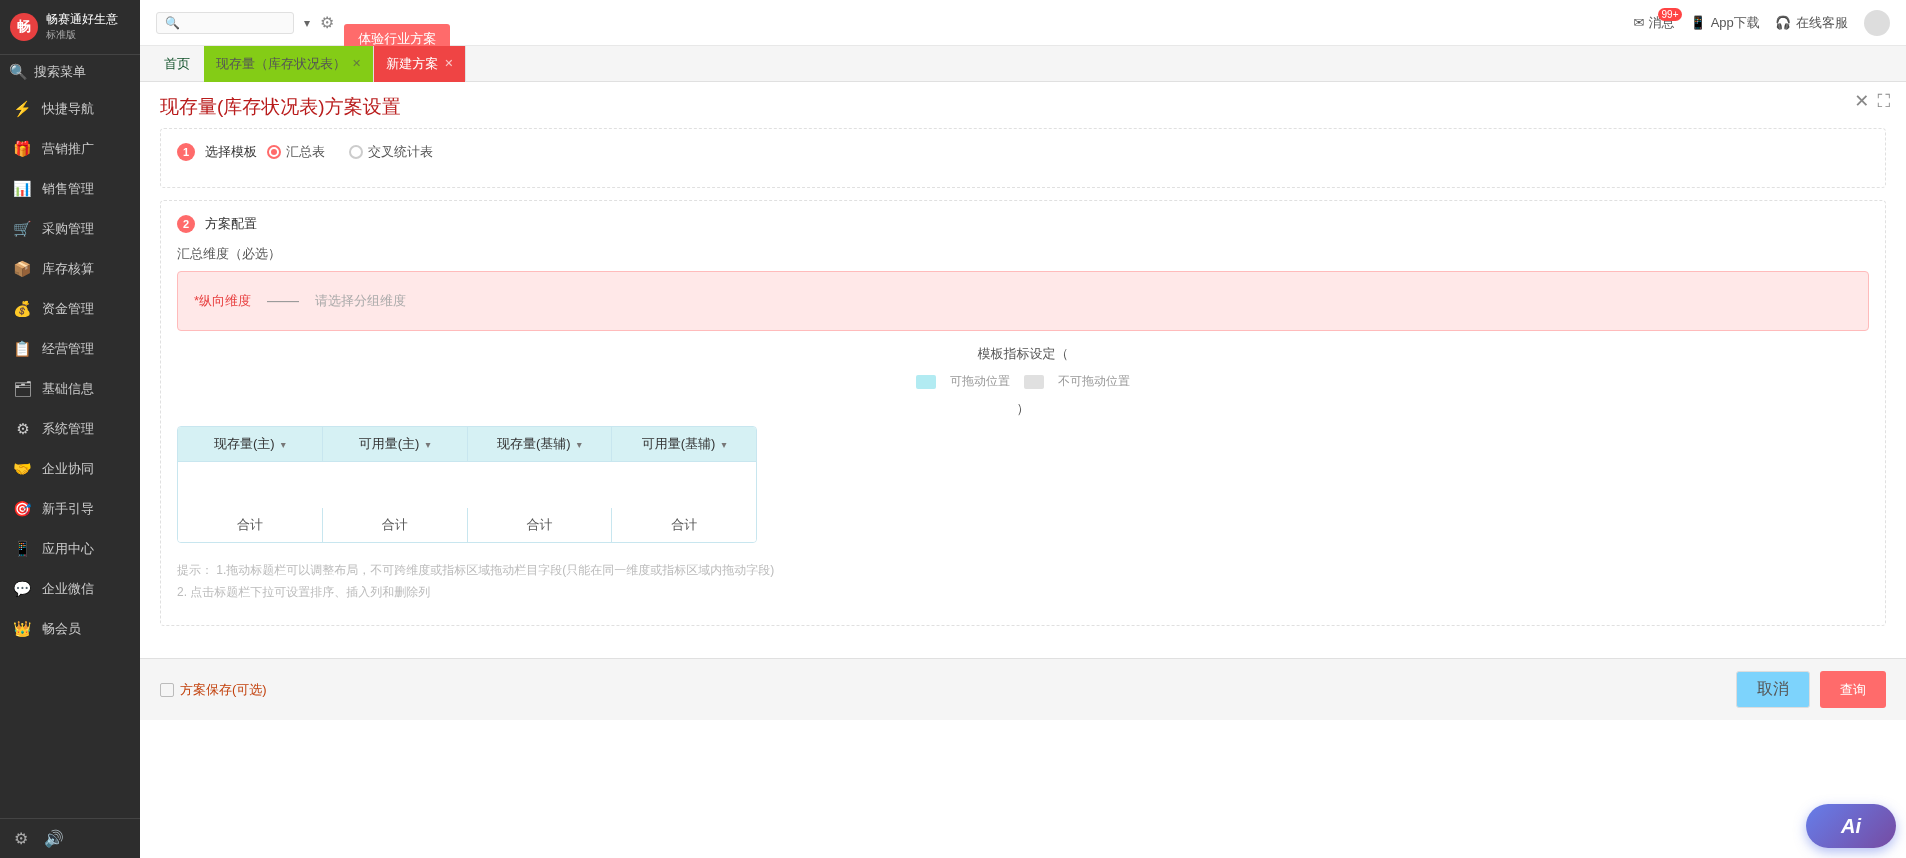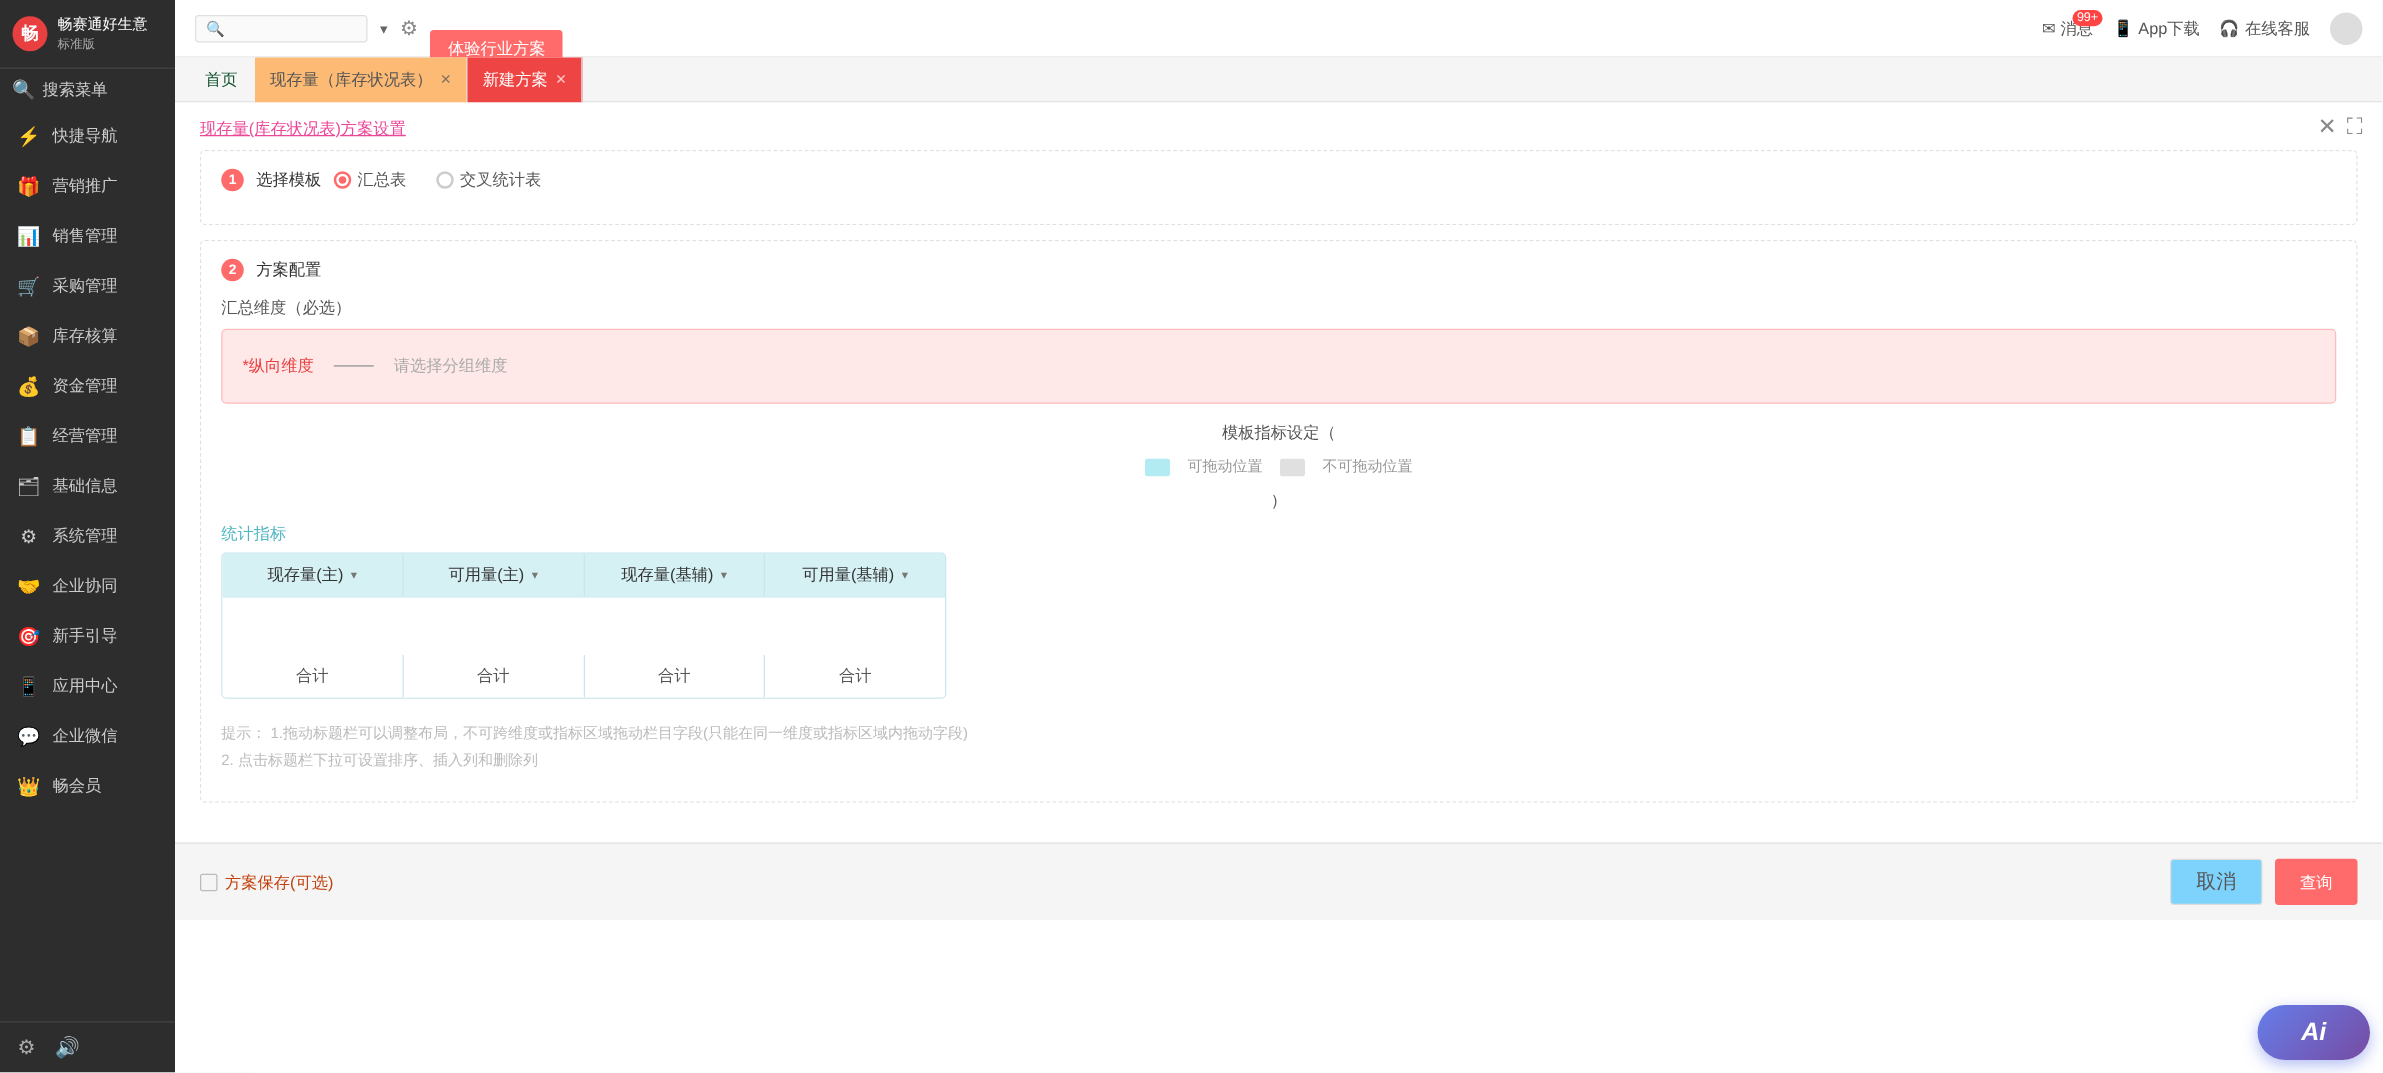--- a/index.html
+++ b/index.html
@@ -202,21 +202,21 @@
     .tab-item {
       display: flex;
       align-items: center;
       gap: 6px;
       padding: 0 12px;
       height: 36px;
       font-size: 13px;
       color: #555;
       cursor: pointer;
       border-right: 1px solid #e0e0e0;
-      background: #fdba74;
+      background: #84cc16;
     }
     .tab-item.active {
       background: #ef4444;
       color: white;
     }
     .tab-home {
       color: #14532d;
       font-size: 13px;
       padding: 0 14px;
       height: 36px;
@@ -253,23 +253,22 @@
     }
     .panel-controls span {
       font-size: 18px;
       cursor: pointer;
       color: #888;
     }
 
     
     .page-title {
       padding: 12px 20px 8px;
-      font-size: 13px;
-      color: #ec4899;
-      text-decoration: underline;
+      font-size: 19px;
+      color: #b91c1c;
     }
 
     
     .section {
       margin: 0 20px 12px;
       border: 1px dashed #e0e0e0;
       border-radius: 4px;
       padding: 14px 16px;
     }
 
@@ -687,21 +686,20 @@
         <div class="indicator-legend">
           <span class="legend-box legend-draggable"></span>
           <span>可拖动位置</span>
           <span class="legend-box legend-fixed"></span>
           <span>不可拖动位置</span>
         </div>
         <span>）</span>
       </div>
 
       
-      <div class="stat-label">统计指标</div>
       <div class="stat-table">
         <div class="stat-header-row">
           <div class="stat-header-cell">
             <span>现存量(主)</span>
             <span class="chevron">▾</span>
           </div>
           <div class="stat-header-cell">
             <span>可用量(主)</span>
             <span class="chevron">▾</span>
           </div>

